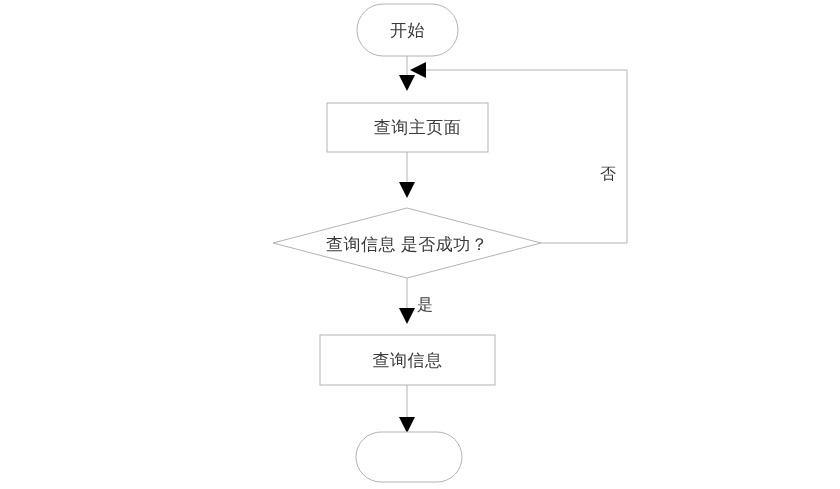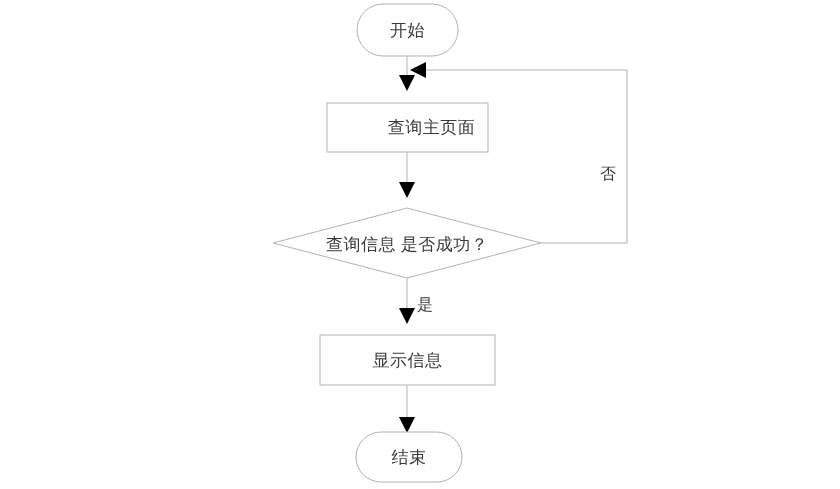--- a/index.html
+++ b/index.html
@@ -84,25 +84,24 @@
 
     <polygon class="shape-stroke" points="273,243 407,208 541,243 407,278"></polygon>
 
     <rect class="shape-stroke" x="320" y="335" width="175" height="50"></rect>
 
     <rect class="shape-stroke" x="356" y="432" width="106" height="50" rx="25" ry="25"></rect>
   </svg>
 
   <div class="node-label" style="left:357px; top:4px; width:101px; height:52px;">开始</div>
 
-  <div class="node-label" style="left:327px; top:103px; width:181px; height:49px;margin-left:14px;">查询主页面</div>
+  <div class="node-label" style="left:327px; top:103px; width:181px; height:49px;">查询主页面</div>
 
   <div class="node-label" style="left:273px; top:209px; width:268px; height:70px;">查询信息 是否成功？</div>
 
-  <div class="node-label" style="left:320px; top:335px; width:175px; height:50px;">显示信息</div>
+  <div class="node-label" style="left:320px; top:335px; width:175px; height:50px;">查询信息</div>
 
-  <div class="node-label" style="left:356px; top:432px; width:106px; height:50px;">结束</div>
 
   <div class="edge-label" style="left:600px; top:164px;">否</div>
 
   <div class="edge-label" style="left:417px; top:295px;">是</div>
 
 </div>
 
 </body></html>

